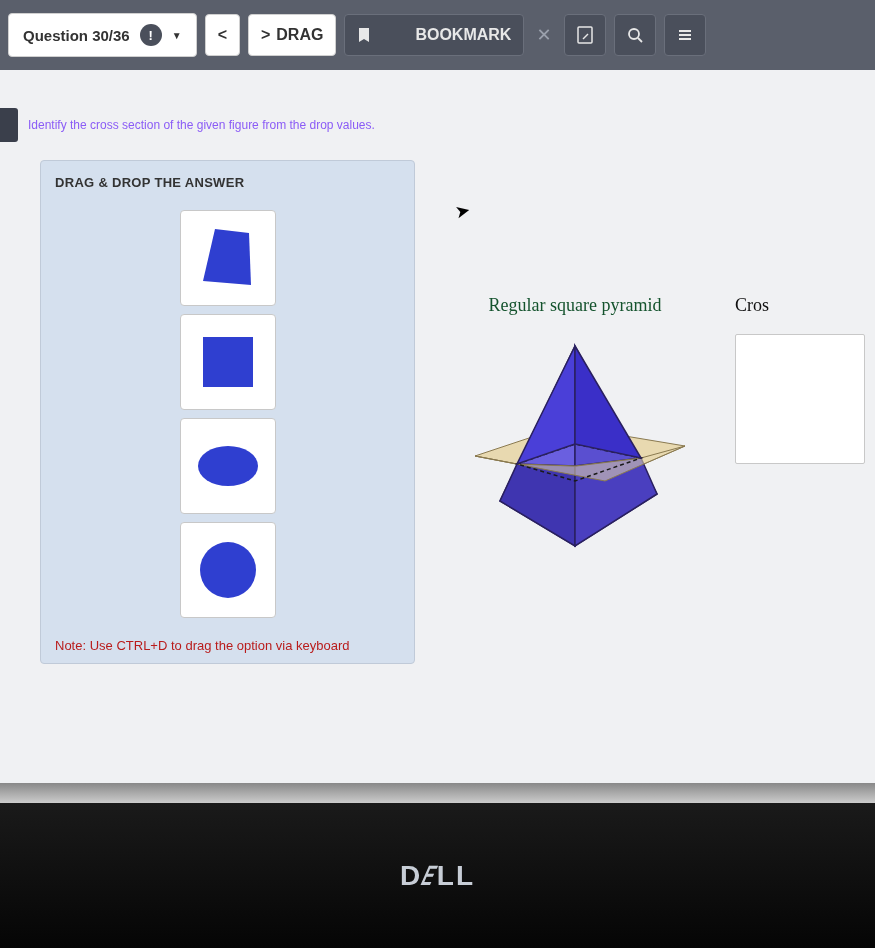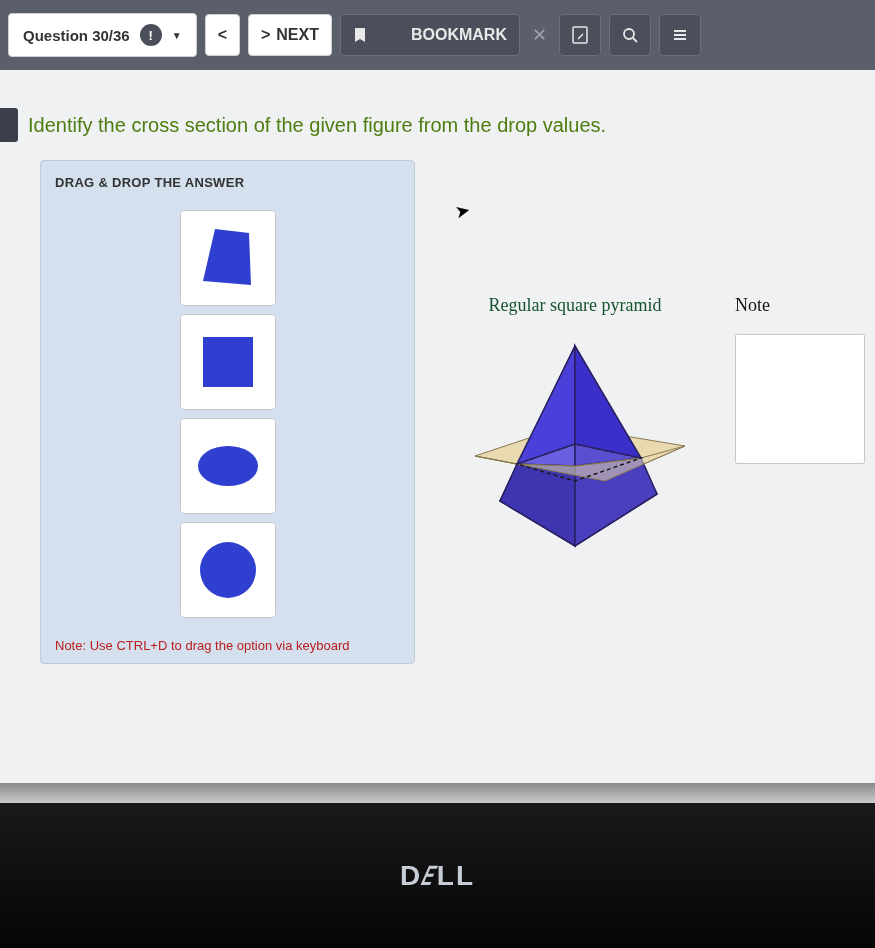--- a/index.html
+++ b/index.html
@@ -54,21 +54,21 @@
   .x-sep{color:#9aa0ac;font-size:18px;padding:0 4px;}
   .content{
     padding:20px 0 0 0;
   }
   .prompt-row{
     display:flex;align-items:center;gap:10px;padding:18px 10px 18px 0;
   }
   .prompt-marker{
     width:18px;height:34px;background:#3a3f4b;border-radius:0 3px 3px 0;
   }
-  .prompt-text{font-size:20px;color:#4d7c0f;font-weight:500;}
+  .prompt-text{font-size:12px;color:#8b5cf6;font-weight:500;}
   .main-area{
     display:flex;gap:30px;padding:0 10px 0 40px;align-items:center;
   }
   .drag-panel{
     background:#d5e0ee;
     border:1px solid #c0cad8;
     border-radius:4px;
     width:410px;
     padding:14px 14px 10px 14px;
   }
@@ -132,21 +132,21 @@
   <div class="q-counter">
     <span>Question 30/36</span>
     <span class="alert-badge">!</span>
     <span class="caret-sm">▼</span>
   </div>
   <button class="nav-btn">
     <span>&lt;</span>
   </button>
   <button class="nav-btn">
     <span>&gt;</span>
-    <span>NEXT</span>
+    <span>DRAG</span>
   </button>
   <button class="nav-btn dark">
     <svg width="14" height="16" viewBox="0 0 14 16">
       <path d="M2 1h10v14l-5-3-5 3z" fill="#e8e8e8"></path>
     </svg>
     <span>BOOKMARK</span>
   </button>
   <span class="x-sep">✕</span>
   <div class="tool-icon">
     <svg width="20" height="20" viewBox="0 0 20 20">
@@ -227,21 +227,21 @@
           <polygon points="30,130 72,138 130,140 196,132 240,120 160,155" fill="#e8d9b0" fill-opacity="0.55" stroke="#8a7a50" stroke-width="1"></polygon>
 
           <polygon points="72,138 130,118 196,132 130,155" fill="none" stroke="#1a1a1a" stroke-width="1.5" stroke-dasharray="4 3"></polygon>
 
           <polygon points="130,20 72,138 130,118" fill="#4a3fd8" stroke="#2a2060" stroke-width="1.5"></polygon>
           <polygon points="130,20 196,132 130,118" fill="#3a2fc8" stroke="#2a2060" stroke-width="1.5"></polygon>
         </svg>
       </div>
 
       <div class="dropzone-col">
-        <div class="cross-label">Note</div>
+        <div class="cross-label">Cros</div>
         <div class="dropzone"></div>
       </div>
     </div>
 
   </div>
 </div>
 
 <div class="cursor">➤</div>
 
 <div class="bezel-reflection"></div>

